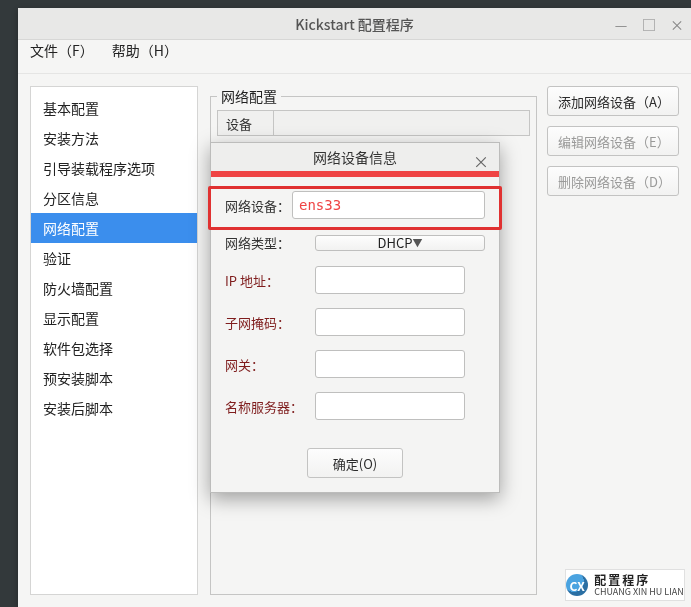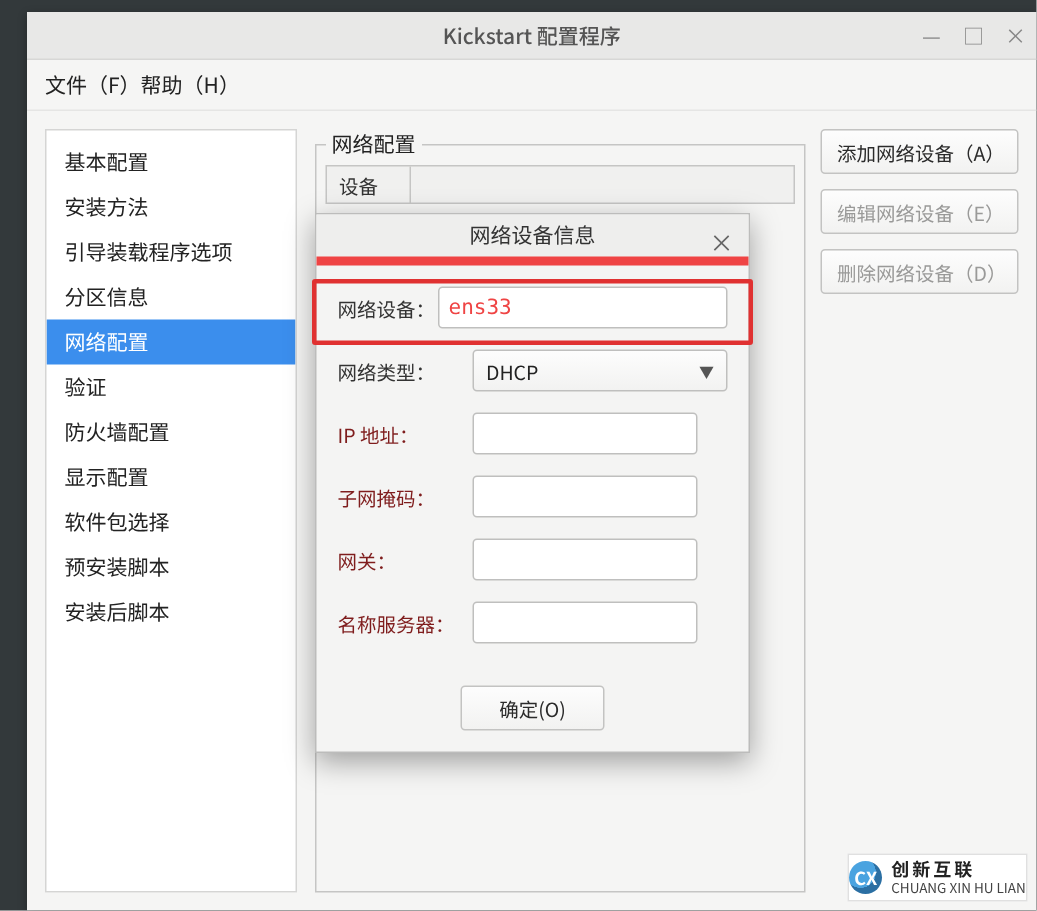--- a/index.html
+++ b/index.html
@@ -46,22 +46,23 @@
   display: flex;
   align-items: center;
   gap: 12px;
   color: #888;
   font-size: 14px;
 }
 .title-btns span { width: 16px; text-align: center; cursor: default; }
 .menubar {
   height: 34px;
   display: flex;
-  align-items: center;
+  align-items: flex-start;
   padding: 0 12px;
+  gap: 18px;
   color: #222;
   border-bottom: 1px solid #e5e5e4;
 }
 .menubar .menu { cursor: default; }
 .content {
   flex: 1;
   display: flex;
   padding: 12px 12px 12px 12px;
   gap: 12px;
 }
@@ -190,27 +191,27 @@
   border-radius: 3px;
   padding: 0 6px;
   background: #fff;
   font-family: monospace;
   font-size: 14px;
   color: #ef4444;
 }
 .text-input.small { width: 150px; flex: none; }
 .select {
   flex: 1;
-  height: 28px;
+  height: 16px;
   border: 1px solid #bfbfbe;
   border-radius: 3px;
   background: linear-gradient(#fdfdfd,#f2f2f1);
   display: flex;
   align-items: center;
-  justify-content: space-between;
+  justify-content: center;
   padding: 0 8px;
   font-size: 13px;
   color: #222;
 }
 .select .caret { font-size: 10px; color: #555; }
 .dlg-actions {
   display: flex;
   justify-content: center;
   gap: 10px;
   padding: 4px 0 14px 0;
@@ -341,16 +342,16 @@
   <div class="dlg-actions">
     <div class="btn" style="width:96px">确定(O)</div>
   </div>
 </div>
 
 <div class="highlight-box" style="left:208px; top:186px; width:294px; height:44px;"></div>
 
 <div class="watermark">
   <div class="wm-logo">CX</div>
   <div class="wm-text">
-    <div class="big">创新互联</div>
+    <div class="big">配置程序</div>
     <div>CHUANG XIN HU LIAN</div>
   </div>
 </div>
 
 </body></html>

